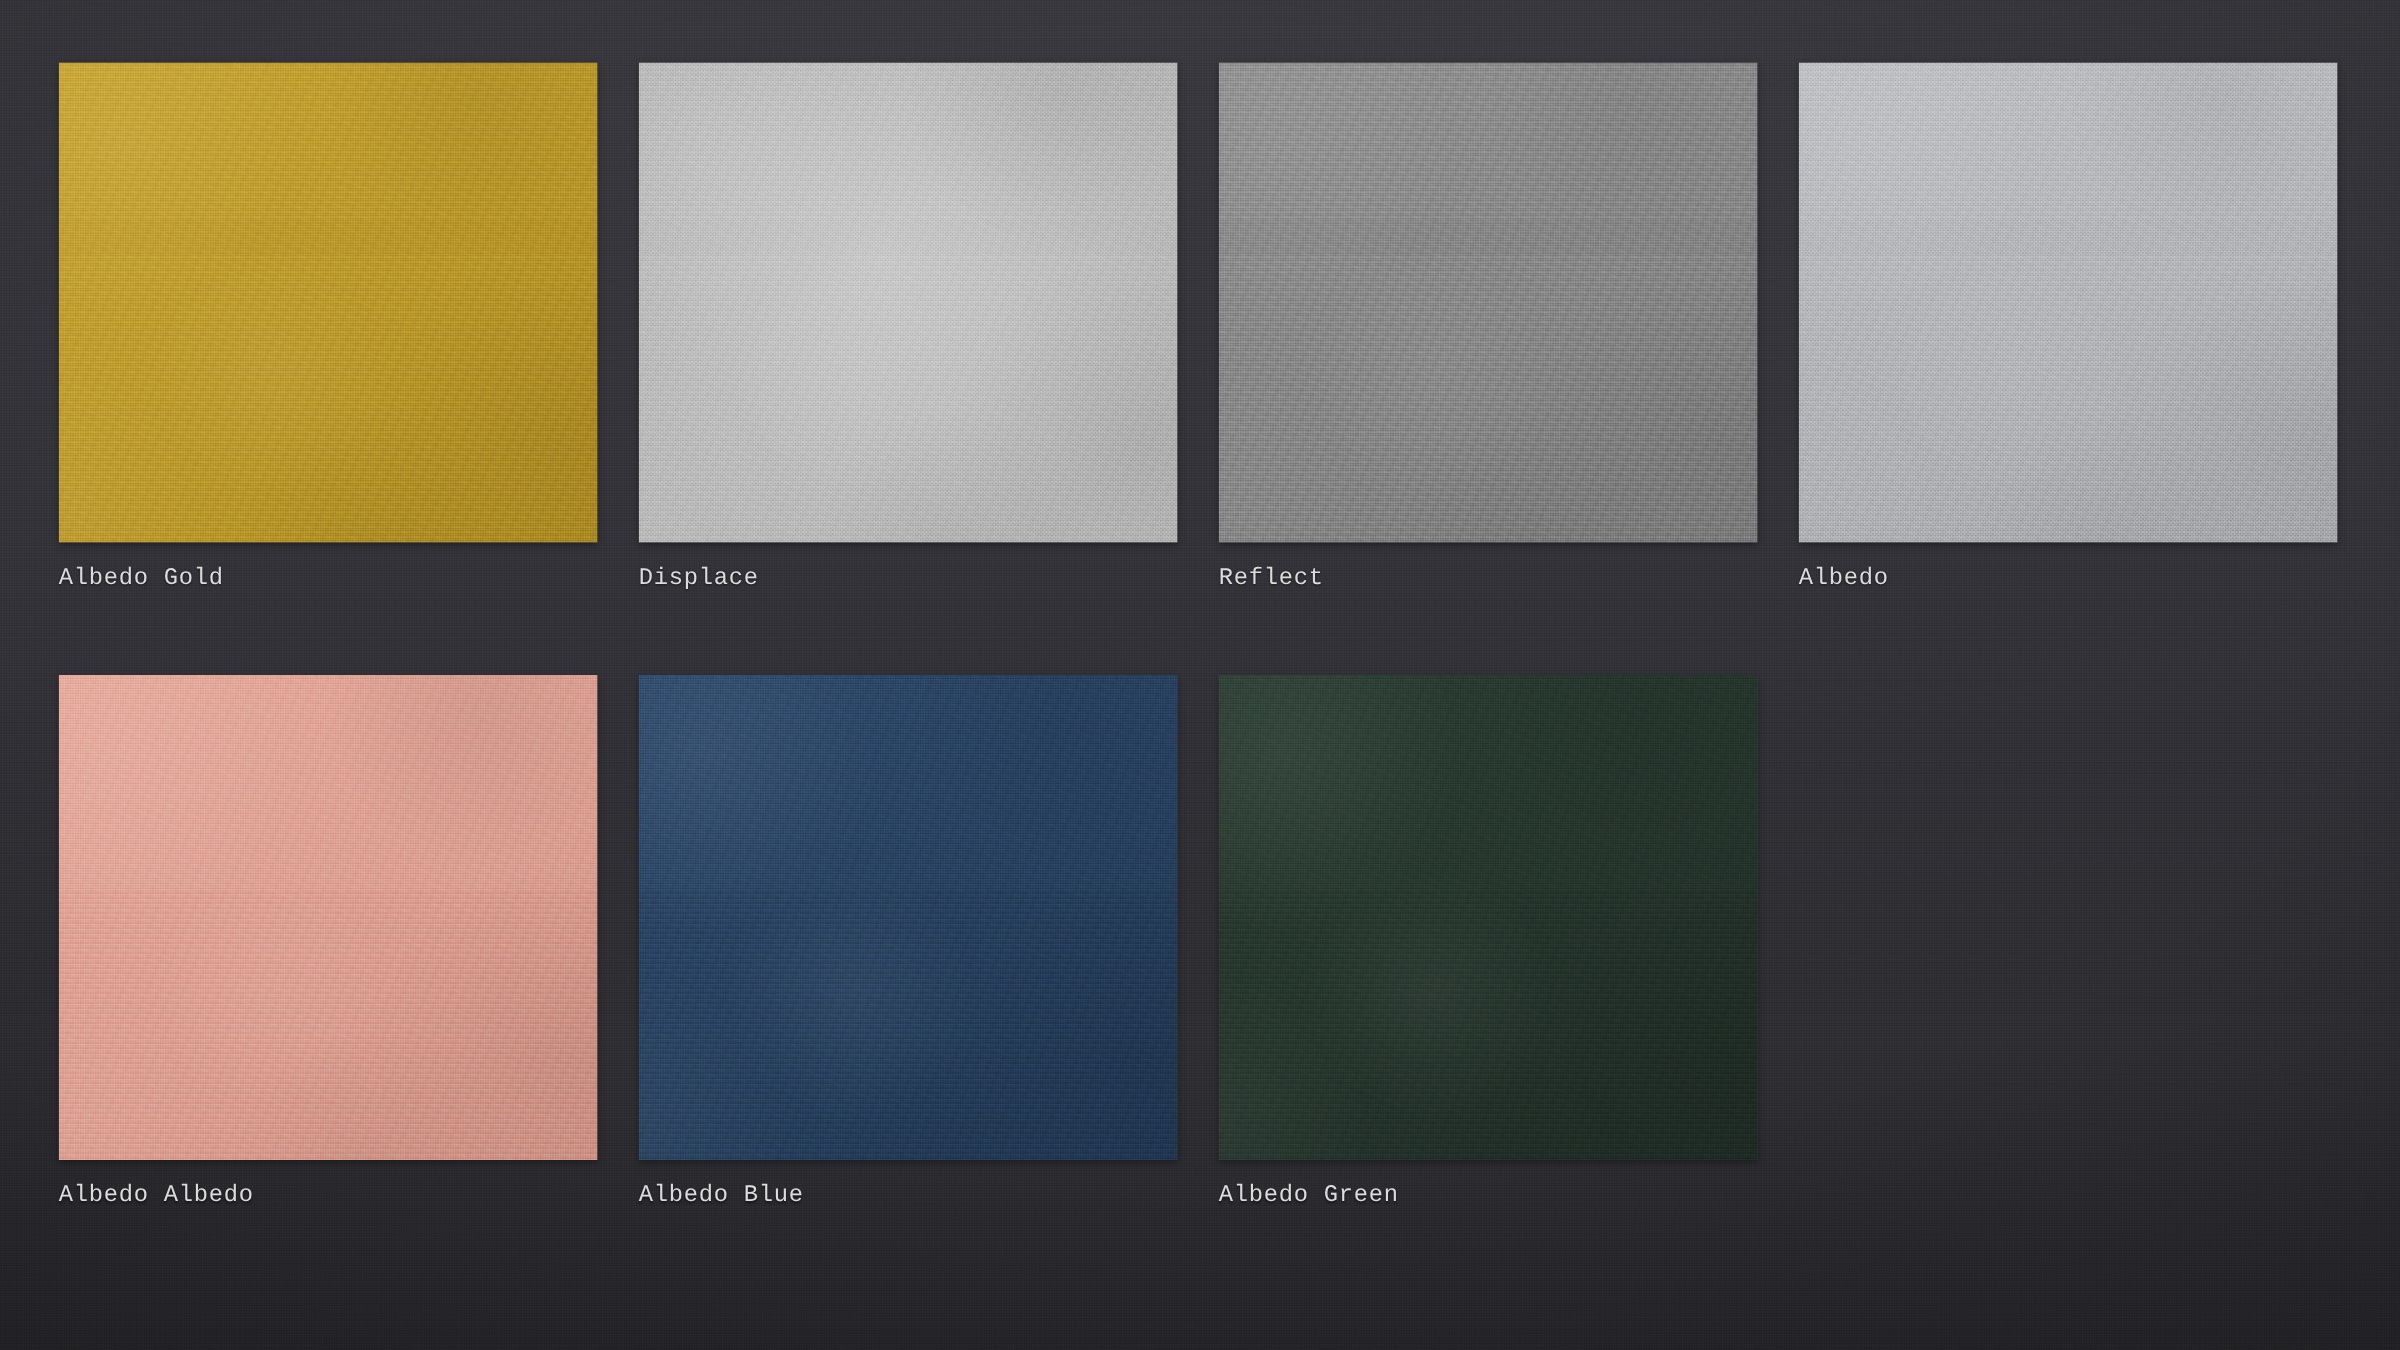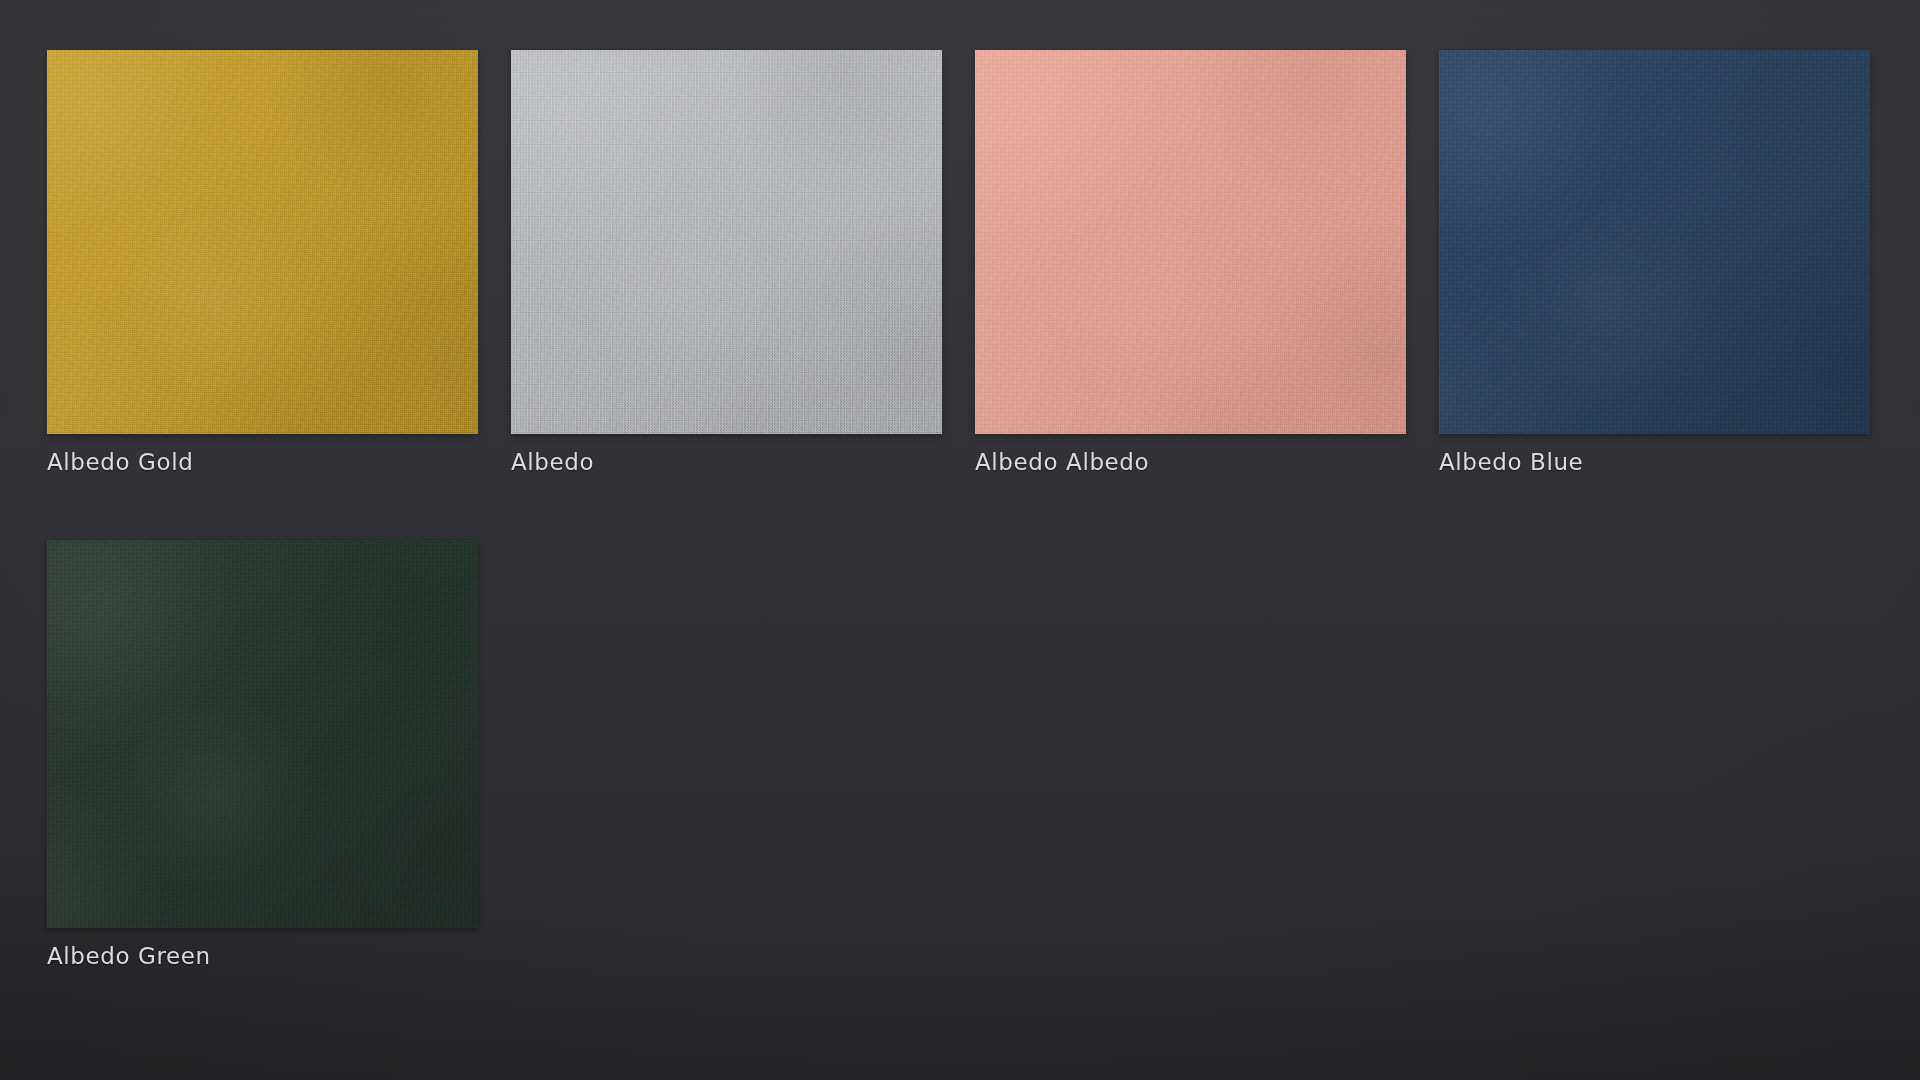--- a/index.html
+++ b/index.html
@@ -168,44 +168,59 @@
     opacity: 0.26;
     background-image:
       repeating-conic-gradient(rgba(255,255,255,0.18) 0% 25%, rgba(0,0,0,0.18) 0% 50%);
     background-size: 2px 2px;
     mix-blend-mode: overlay;
   }
 
   .caption {
     margin-top: 14px;
     color: #dcdcdc;
-    font-size: 23px;
+    font-size: 19px;
     font-weight: 400;
     letter-spacing: 0.6px;
     line-height: 28px;
     height: 28px;
     white-space: nowrap;
     text-shadow: 0 1px 2px rgba(0,0,0,0.55);
+    font-family: Liberation Mono, monospace;
   }
 </style>
 </head>
 <body>
 
 <div id="app">
   <div class="grid">
   <div class="cell">
     <div class="swatch">
       <div class="fill fill-gold"></div>
       <div class="noise-fine"></div>
     </div>
     <div class="caption">Albedo Gold</div>
   </div>
 
-
-
+  <div class="cell">
+    <div class="swatch">
+      <div class="fill fill-displace"></div>
+      <div class="noise-heavy"></div>
+    </div>
+    <div class="caption">Displace</div>
+  </div>
+
+
+  <div class="cell">
+    <div class="swatch">
+      <div class="fill fill-reflect"></div>
+      <div class="noise-fine"></div>
+    </div>
+    <div class="caption">Reflect</div>
+  </div>
 
   <div class="cell">
     <div class="swatch">
       <div class="fill fill-gloss"></div>
       <div class="noise-heavy"></div>
     </div>
     <div class="caption">Albedo</div>
   </div>
 
   <div class="cell">

